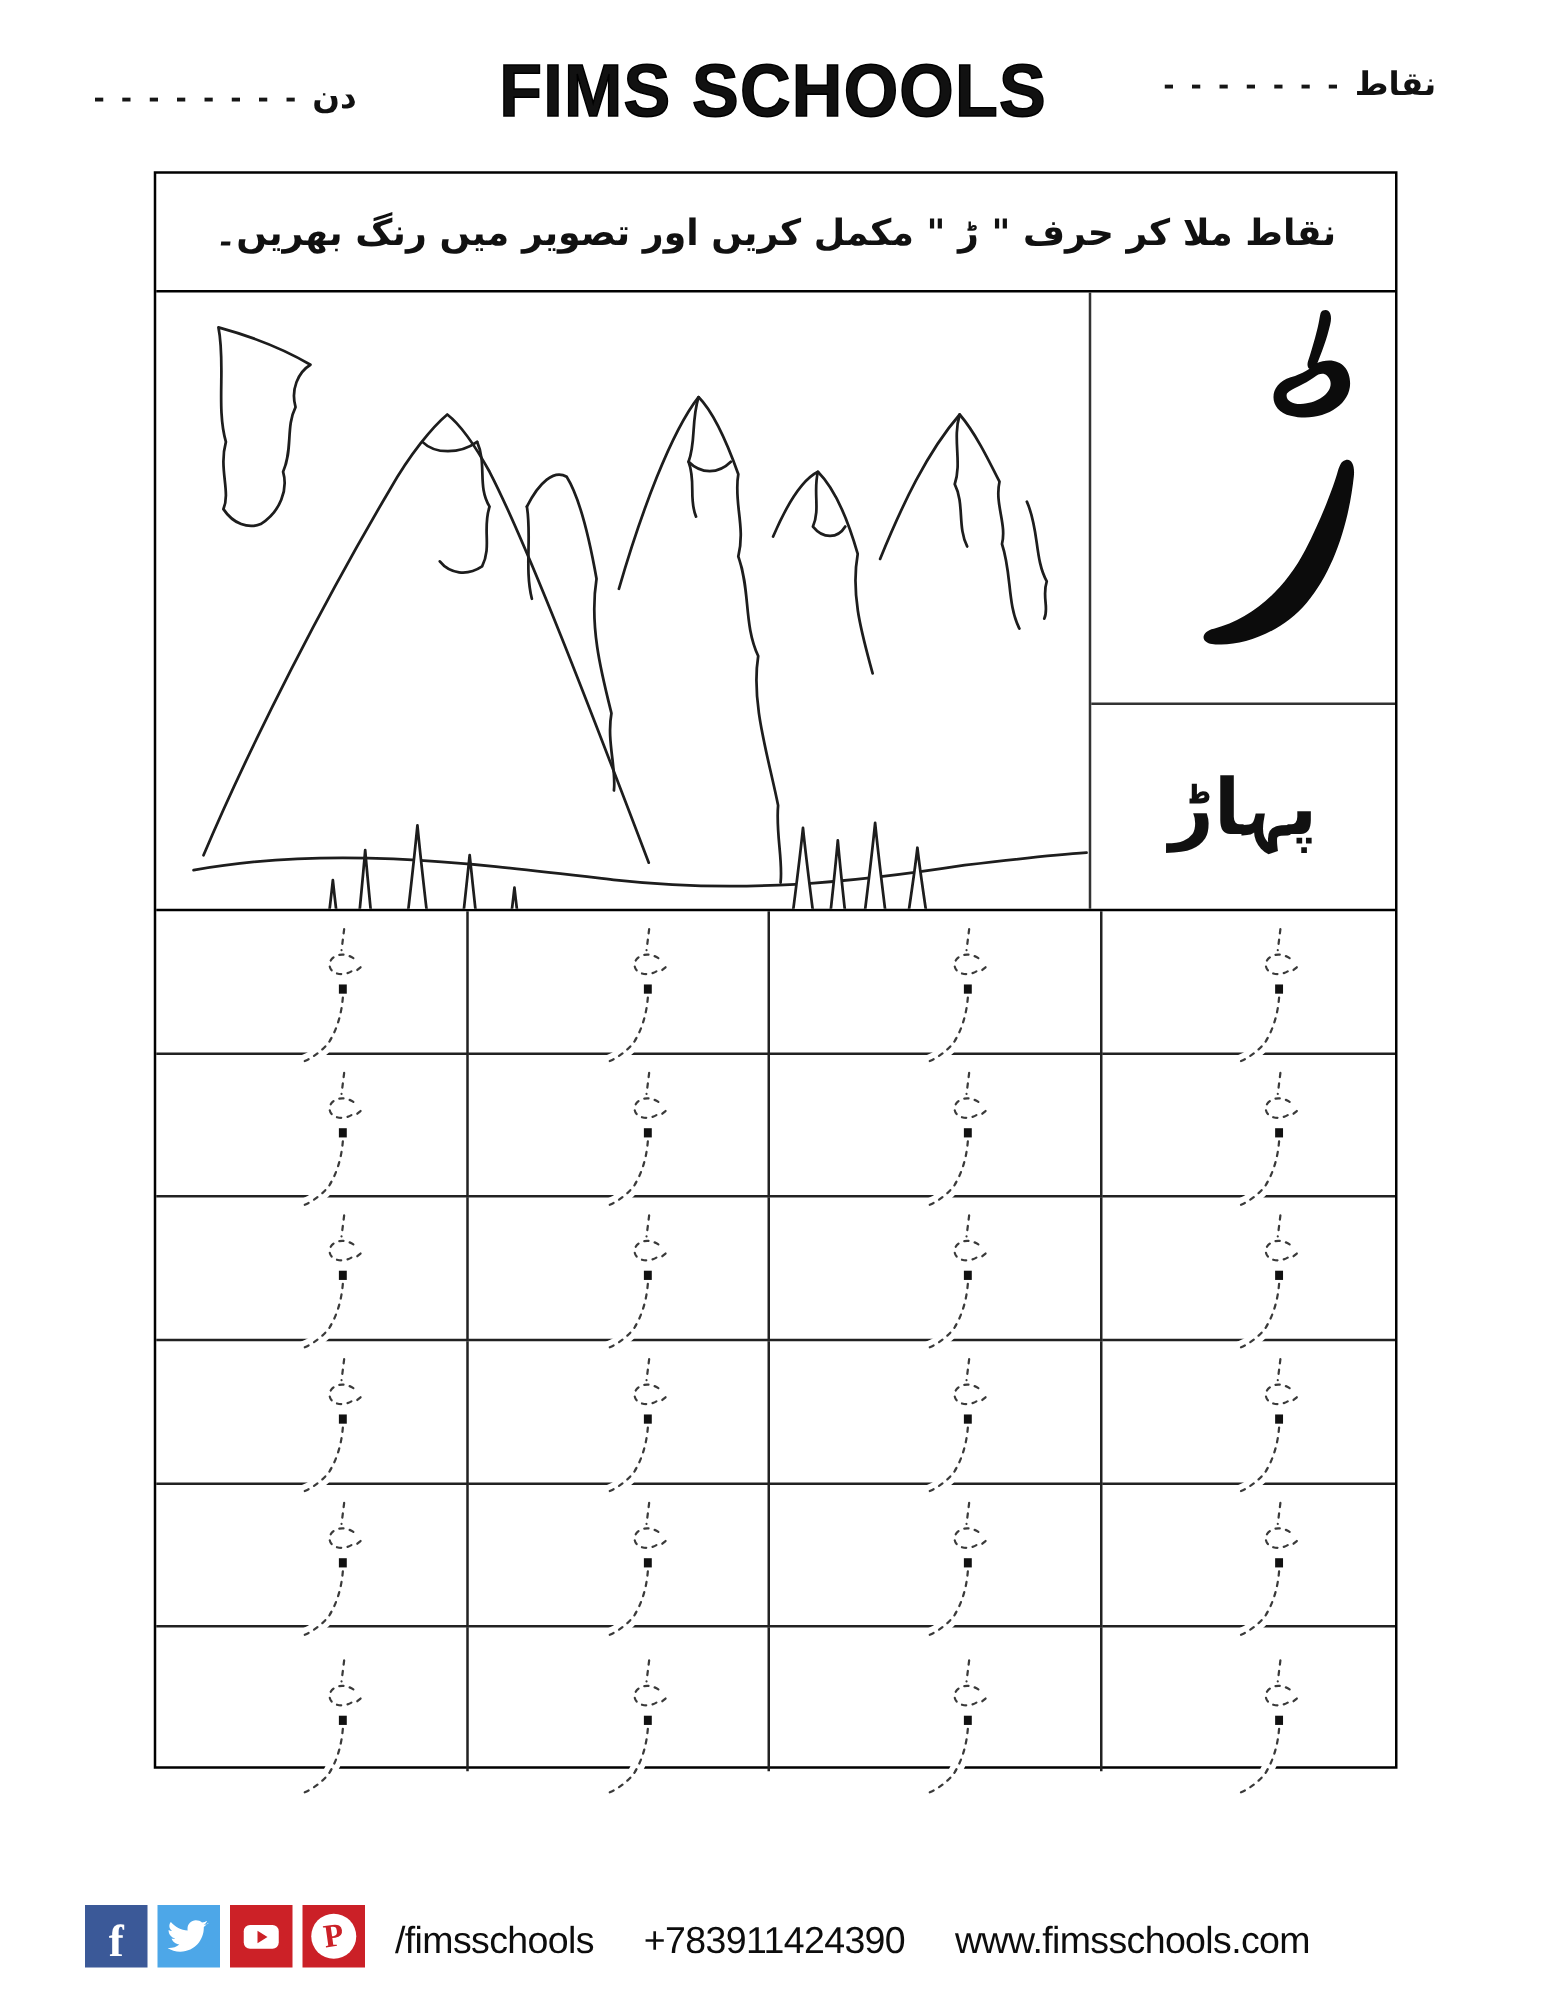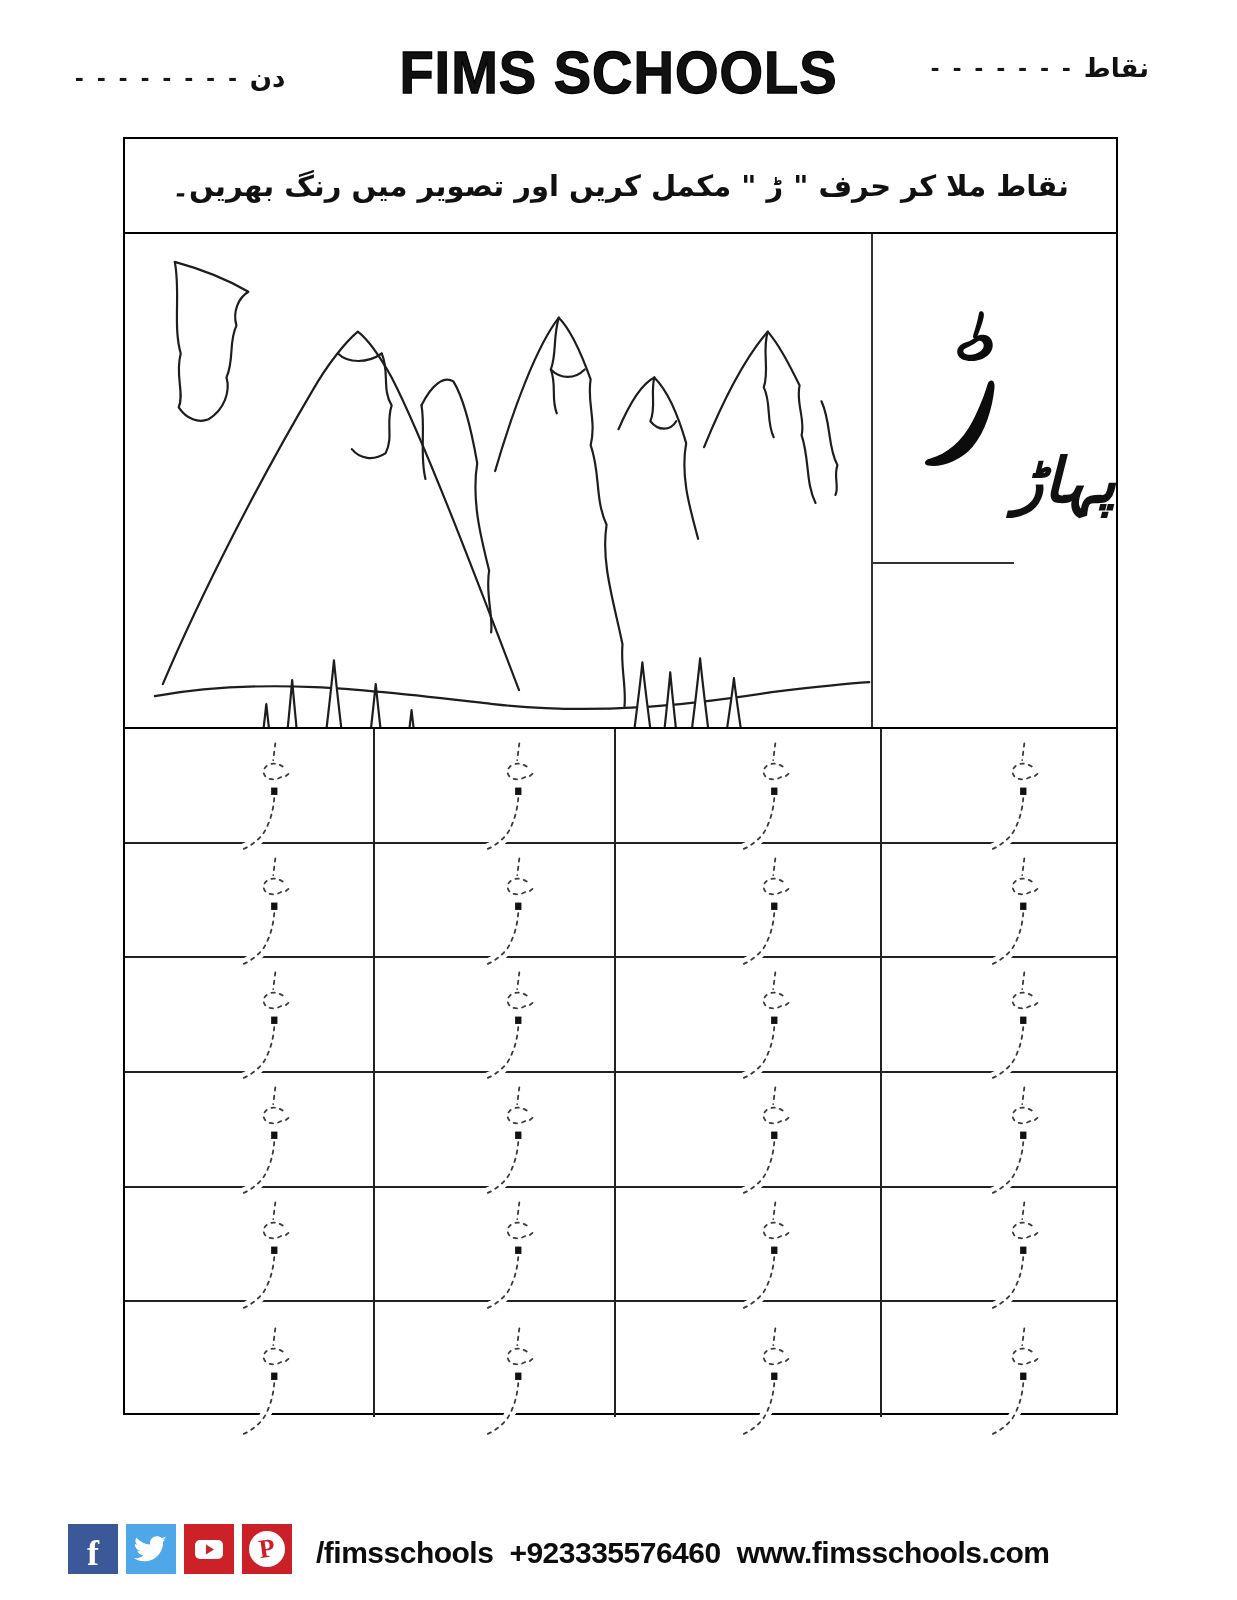--- a/index.html
+++ b/index.html
@@ -27,21 +27,21 @@
     border:2px solid #000; background:#fff;
   }
   .instr-row {
     height:95px; border-bottom:2px solid #000;
     display:flex; align-items:center; justify-content:center;
   }
   .instr-text { font-size:29px; font-weight:bold; direction:rtl; }
   .content-row { height:495px; display:flex; border-bottom:2px solid #000; }
   .picture-cell { flex:1 1 auto; position:relative; }
   .picture-cell svg { display:block; width:100%; height:100%; }
-  .side-panel { width:245px; border-left:2px solid #333; display:flex; flex-direction:row;font-style:italic; }
+  .side-panel { width:245px; border-left:2px solid #333; display:flex; flex-direction:column; }
   .panel-letter { height:330px; border-bottom:2px solid #333; position:relative; }
   .panel-letter svg { display:block; width:100%; height:100%; }
   .panel-word {
     flex:1; display:flex; align-items:center; justify-content:center;
     font-size:62px; font-weight:bold; font-family:"DejaVu Sans", sans-serif; direction:rtl;
   }
   
   .trace-grid {
     height:688px; display:grid;
     grid-template-columns:25.2% 24.3% 26.9% 23.6%;
@@ -61,22 +61,22 @@
     position:relative;
   }
   .social .fb-f { color:#fff; font-size:36px; font-weight:bold; font-family:"Liberation Serif", serif; margin-top:8px; }
   .social svg { display:block; }
   .pin-circle {
     width:36px; height:36px; background:#fff; border-radius:50%;
     display:flex; align-items:center; justify-content:center;
   }
   .pin-p { color:#cb2027; font-size:26px; font-weight:bold; font-family:"Liberation Serif", serif; transform:rotate(-8deg); }
   .footer-text {
-    position:absolute; left:316px; top:1536px; display:flex; gap:16px;
-    font-size:30px; font-weight:700; letter-spacing:-0.5px; color:#0d0d0d; white-space:nowrap;
+    position:absolute; left:316px; top:1536px; display:flex; gap:40px;
+    font-size:30px; font-weight:400; letter-spacing:-0.5px; color:#0d0d0d; white-space:nowrap;
   }
   
   .art { fill:none; stroke:#1d1d1d; stroke-width:2.2; stroke-linecap:round; stroke-linejoin:round; }
   .tree { fill:#ffffff; stroke:#1d1d1d; stroke-width:2.2; stroke-linejoin:round; }
   .trunk { fill:#ffffff; stroke:#1d1d1d; stroke-width:2; }
   .dot { fill:none; stroke:#3a3a3a; stroke-width:1.7; stroke-dasharray:3.2 4.8; stroke-linecap:round; }
   .halo { fill:none; stroke:#ffffff; stroke-width:10; stroke-linecap:round; }
 </style>
 </head>
 <body>
@@ -480,17 +480,17 @@
     </div>
     <div class="social" style="background: rgb(203, 32, 39);">
       <span class="pin-circle">
         <span class="pin-p">P</span>
       </span>
     </div>
   </div>
 
   <div class="footer-text">
     <span>/fimsschools</span>
-    <span>+923335576460</span>
+    <span>+783911424390</span>
     <span>www.fimsschools.com</span>
   </div>
 
 </div>
 
 </body></html>

